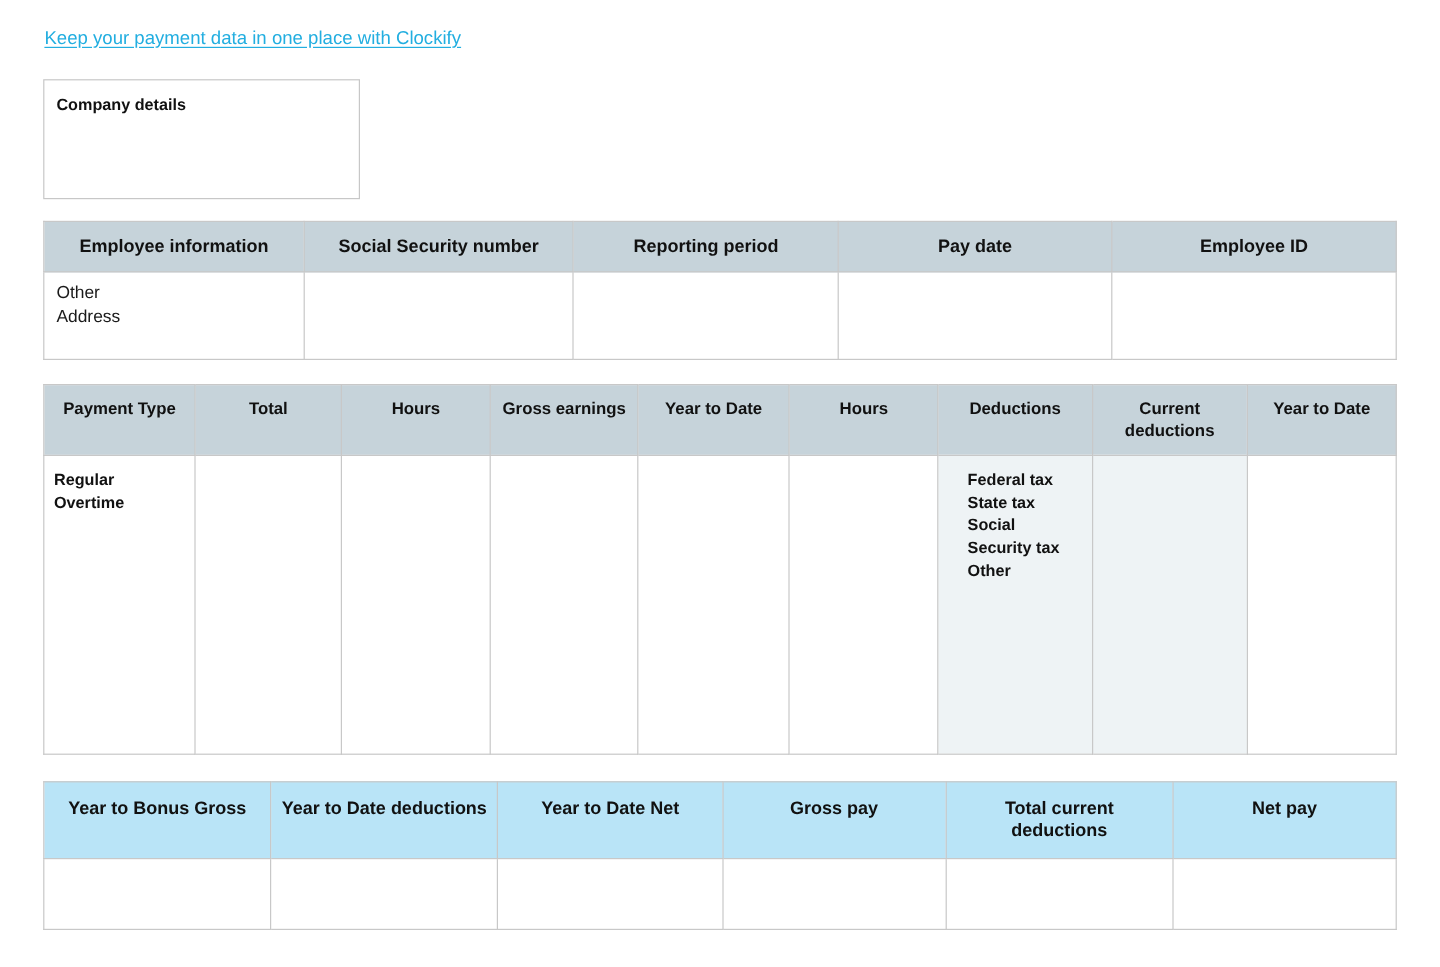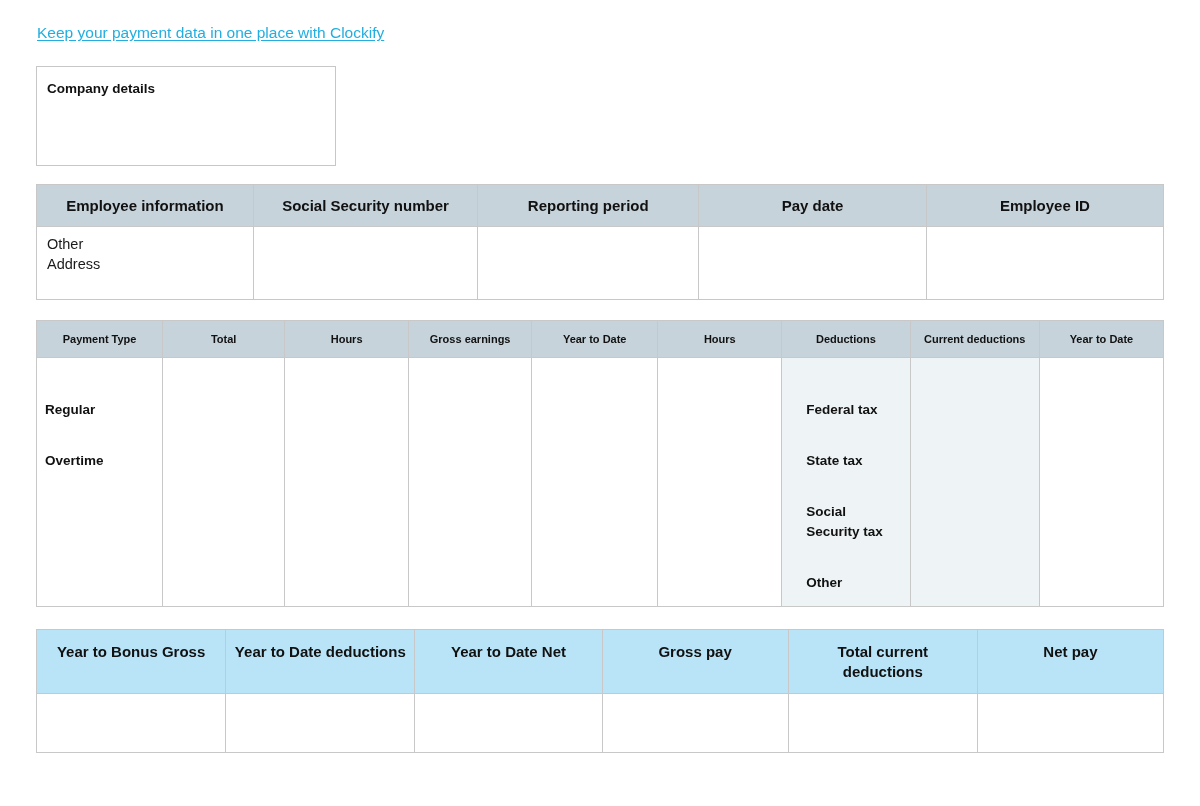--- a/index.html
+++ b/index.html
@@ -31,21 +31,21 @@
     font-size: 15.5px;
     color: #22aee0;
     text-decoration: underline;
     text-underline-offset: 2px;
     cursor: pointer;
   }
 
   
   .company-box {
     margin-top: 24px;
-    width: 300px;
+    width: 264px;
     height: 100px;
     border: 1px solid #c7c7c7;
     box-sizing: border-box;
     padding: 12px 10px;
   }
   .company-box .label {
     font-size: 13.5px;
     font-weight: bold;
     color: #111;
   }
@@ -94,42 +94,41 @@
     display: block;
     line-height: 1.35;
   }
 
   
   .payment-table {
     margin-top: 20px;
   }
   .payment-table th {
     background: #c6d3da;
-    font-size: 11px;
+    font-size: 14px;
     font-weight: bold;
     text-align: center;
     padding: 11px 4px;
     line-height: 1.28;
     color: #111;
   }
   .payment-table td {
     height: 228px;
     padding: 10px 8px;
     font-size: 13.5px;
     font-weight: bold;
     color: #111;
     line-height: 1.42;
   }
   .payment-table td.shaded {
     background: #eef3f5;
     padding-left: 24px;
   }
   .payment-table td .line {
     display: block;
-    margin-top: 32px;
   }
 
   
   .totals-table {
     margin-top: 22px;
   }
   .totals-table th {
     background: #b9e4f7;
     font-size: 15px;
     font-weight: bold;

